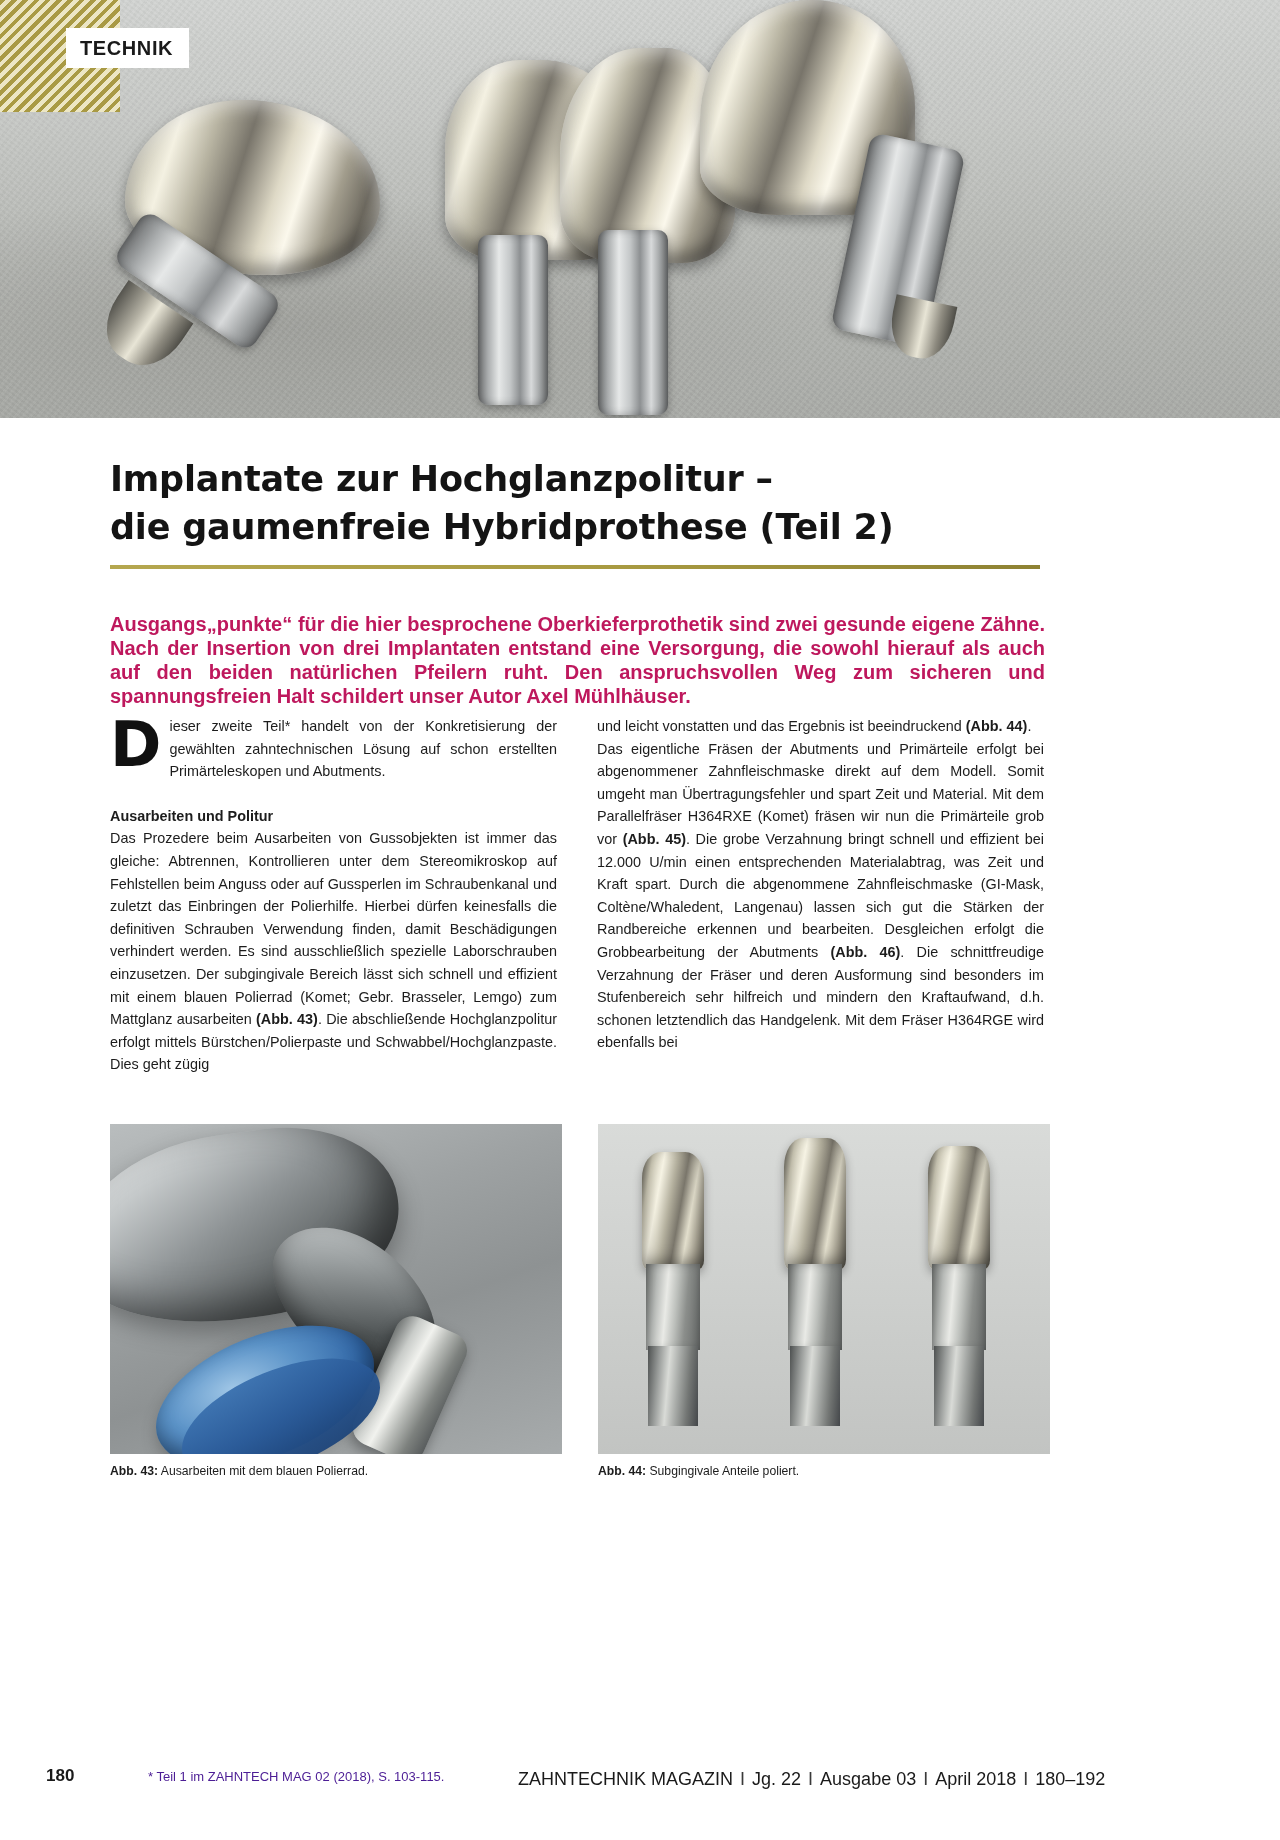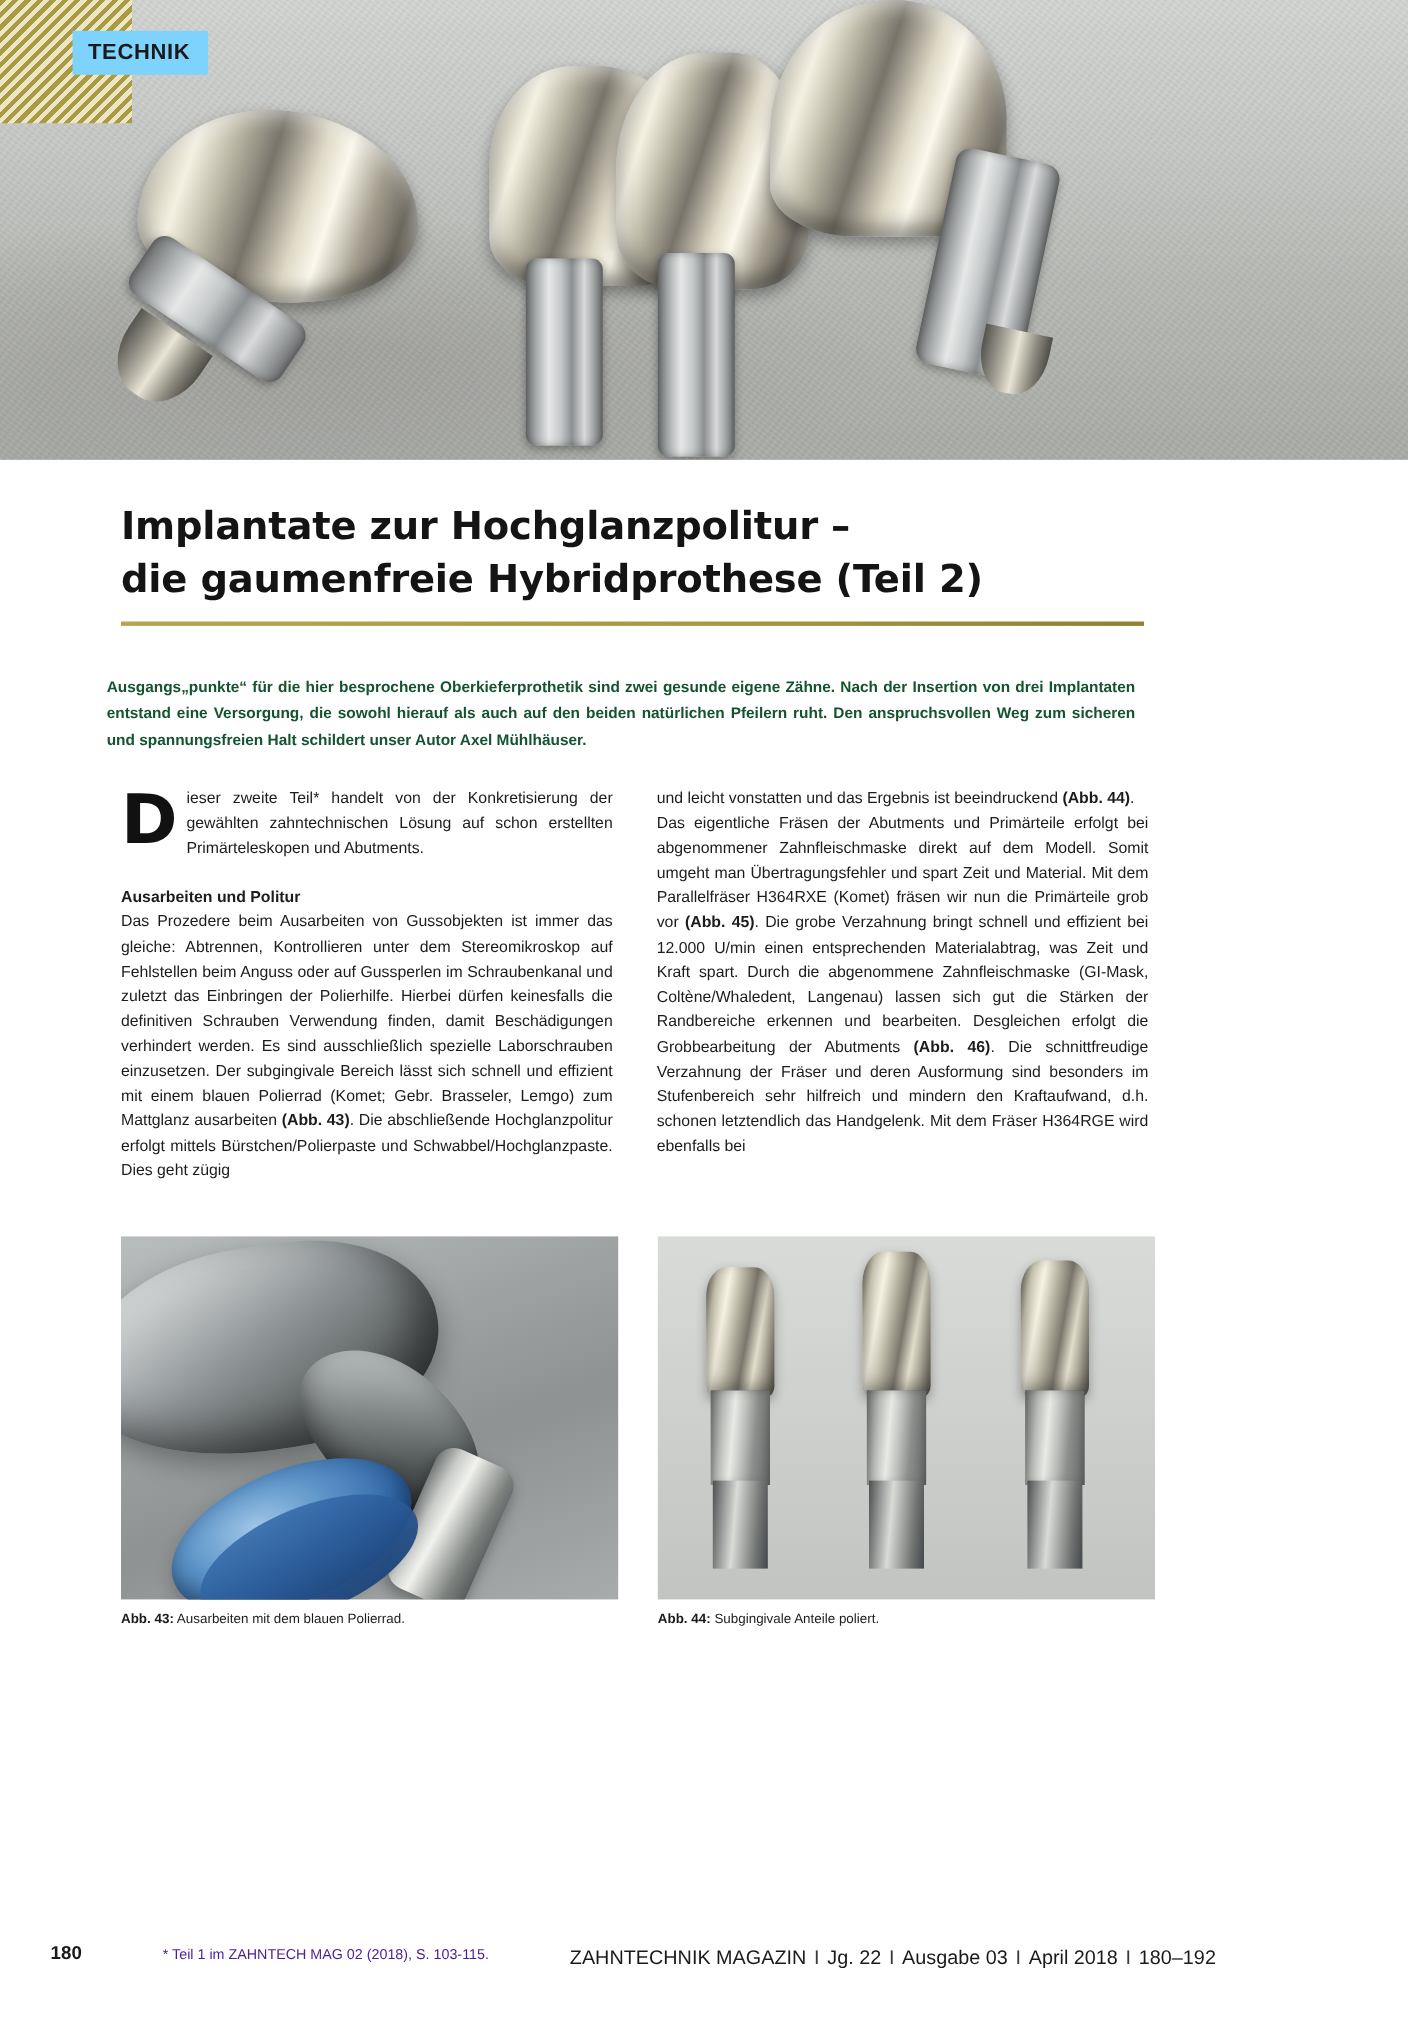--- a/index.html
+++ b/index.html
@@ -90,21 +90,21 @@
       repeating-linear-gradient(-45deg,
         #a99a44 0px, #a99a44 4px,
         #ece6c4 4px, #ece6c4 8px);
   }
   .tag-box {
     position: absolute;
     left: 66px;
     top: 28px;
     min-width: 118px;
     height: 40px;
-    background: #7dd3fc;
+    background: #ffffff;
     display: flex;
     align-items: center;
     padding: 0 16px 0 14px;
     box-sizing: border-box;
   }
   .tag-box span {
     font-size: 20px;
     font-weight: 700;
     letter-spacing: .6px;
     color: #1a1a1a;
@@ -129,27 +129,27 @@
   .title-rule {
     margin-top: 14px;
     height: 4px;
     width: 930px;
     background: linear-gradient(90deg, #b5a74f 0%, #a89a41 55%, #8e8233 100%);
   }
 
   
   .lead {
     position: absolute;
-    left: 97px;
+    left: 110px;
     top: 612px;
     width: 935px;
-    font-size: 14px;
+    font-size: 20px;
     font-weight: 700;
     line-height: 24px;
-    color: #14532d;
+    color: #be185d;
     text-align: justify;
   }
 
   
   .cols {
     position: absolute;
     left: 110px;
     top: 715px;
     width: 935px;
     display: flex;

